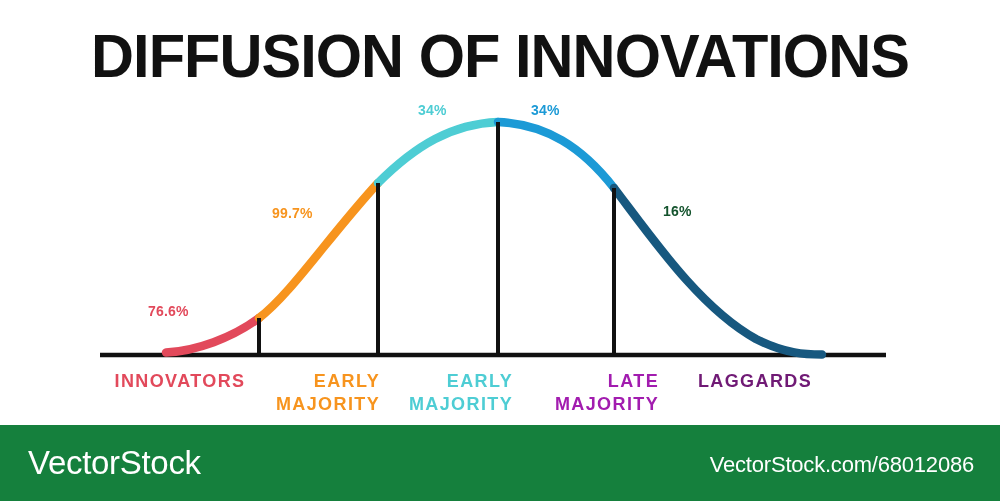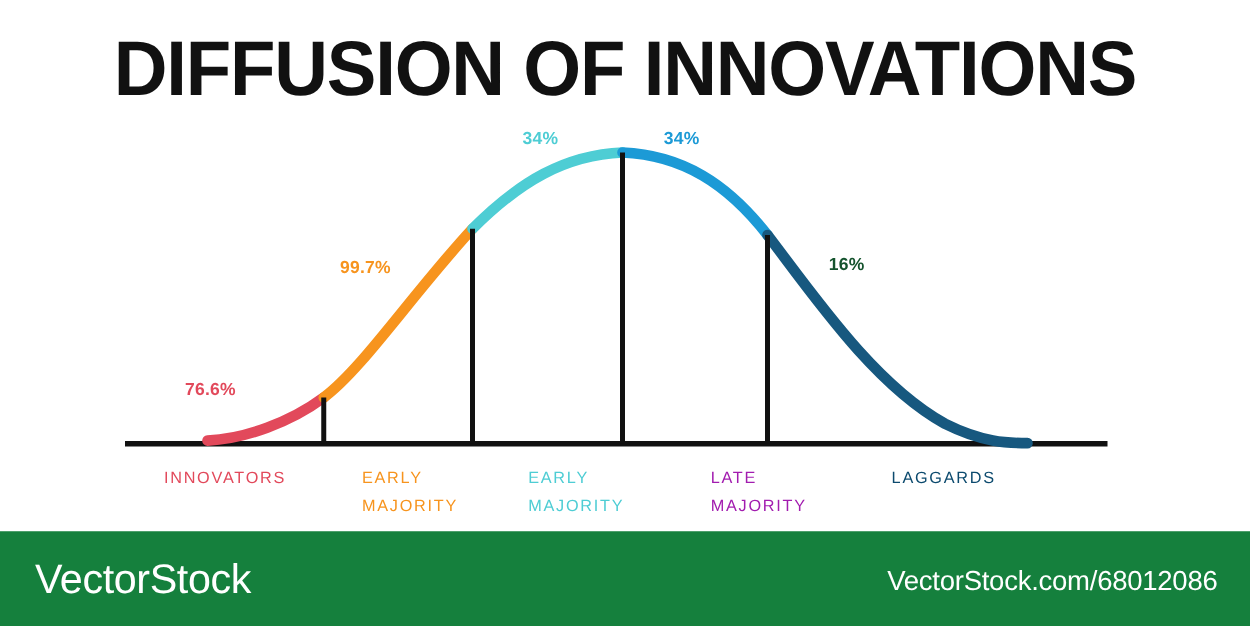--- a/index.html
+++ b/index.html
@@ -56,25 +56,25 @@
     font-weight: bold;
     font-size: 14px;
     letter-spacing: 0.2px;
     white-space: nowrap;
   }
 
   
   .seg-label {
     position: absolute;
     font-family: "Liberation Sans", sans-serif;
-    font-weight: normal;
-    font-size: 13px;
+    font-weight: bold;
+    font-size: 18px;
     letter-spacing: 1.4px;
     line-height: 23px;
-    text-align: left;
+    text-align: right;
     white-space: nowrap;
     transform: translateX(-50%);
   }
 
   
   #footer {
     position: absolute;
     left: 0;
     top: 425px;
     width: 1000px;
@@ -153,21 +153,21 @@
   <div class="seg-label" style="left:461px; top:370px; color:#4ECDD4;">
     <div>EARLY</div>
     <div>MAJORITY</div>
   </div>
 
   <div class="seg-label" style="left:607px; top:370px; color:#a21caf;">
     <div>LATE</div>
     <div>MAJORITY</div>
   </div>
 
-  <div class="seg-label" style="left:755px; top:370px; color:#0c4a6e;">
+  <div class="seg-label" style="left:755px; top:370px; color:#701a75;">
     <div>LAGGARDS</div>
   </div>
 
   <div id="footer">
     <div id="brand">VectorStock</div>
     <div id="source-url">VectorStock.com/68012086</div>
   </div>
 
 </div>
 

